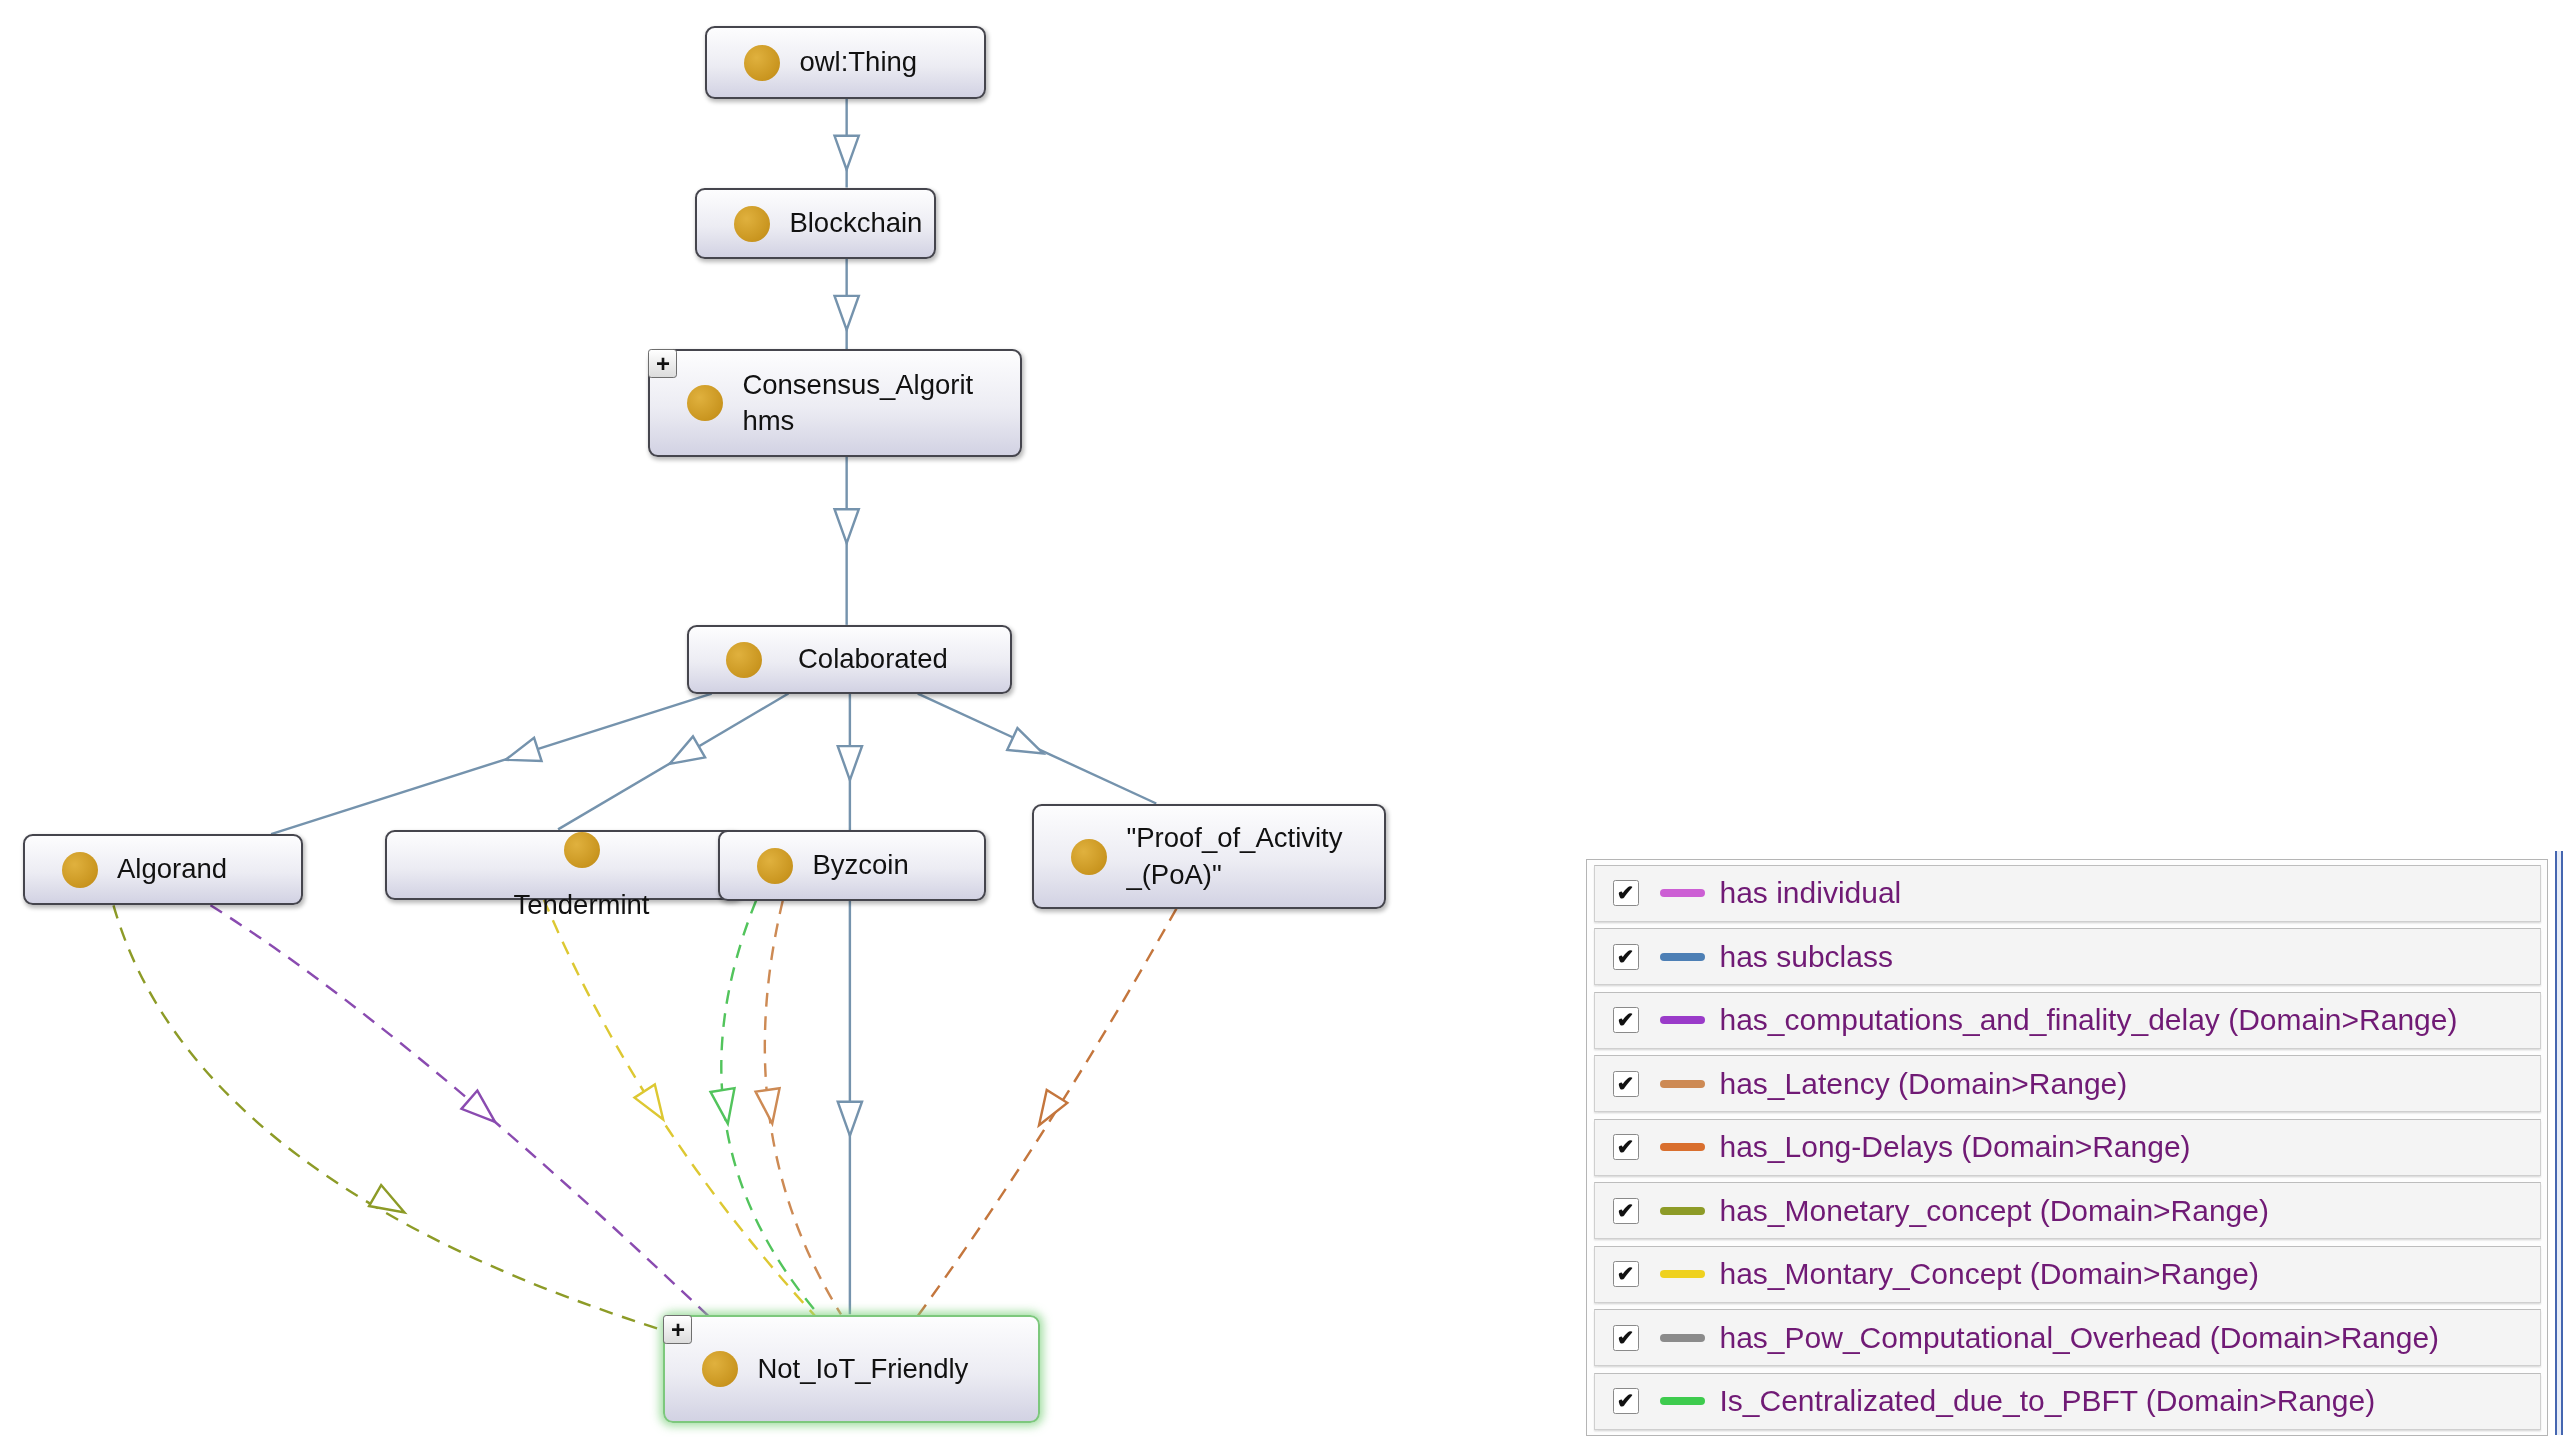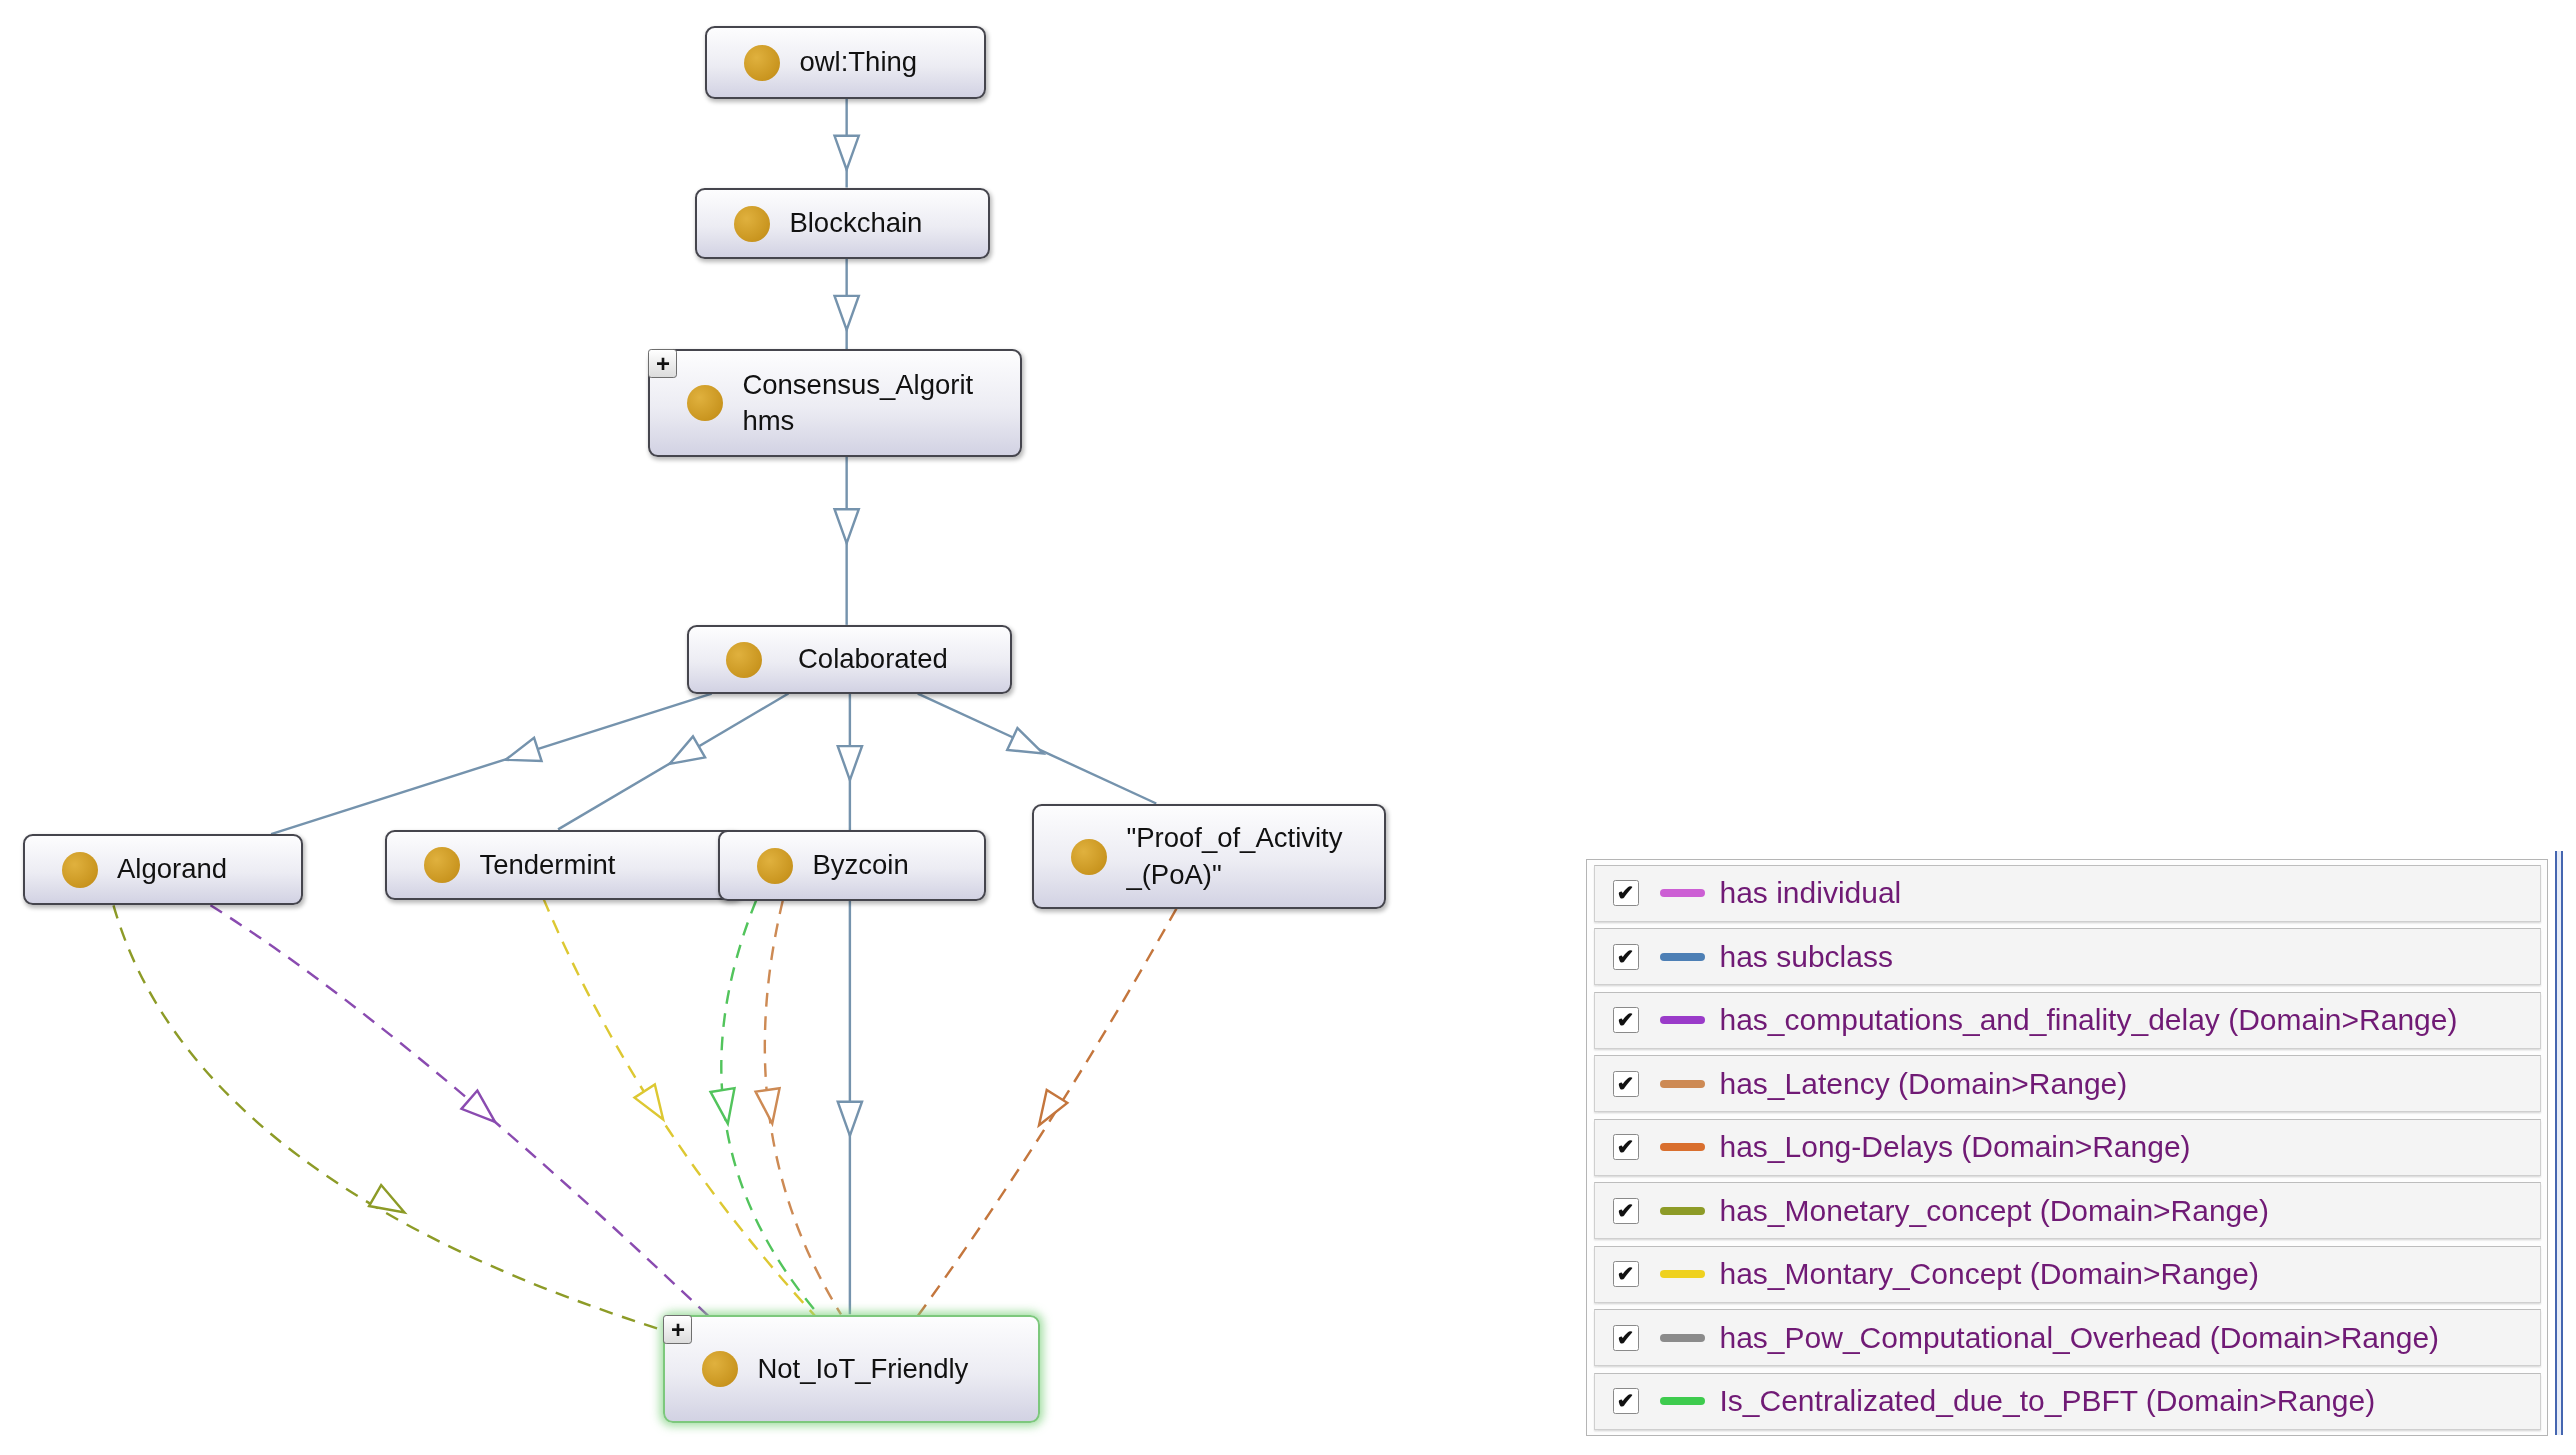--- a/index.html
+++ b/index.html
@@ -106,42 +106,42 @@
       <polygon points="0,0 -42,-15 -42,15" transform="translate(955,1390) rotate(82)" stroke="#cd8a54"></polygon>
       <polygon points="0,0 -42,-15 -42,15" transform="translate(1285,1392) rotate(122)" stroke="#c4763d"></polygon>
     </g>
   </svg>
 
   <div class="node" style="left:705px;top:26px;width:281px;height:73px;">
     <span class="class-dot"></span>
     <span class="node-label">owl:Thing</span>
   </div>
 
-  <div class="node" style="left:695px;top:188px;width:295px;height:71px;">
+  <div class="node" style="left:695px;top:188px;width:241px;height:71px;">
     <span class="class-dot"></span>
     <span class="node-label">Blockchain</span>
   </div>
 
   <div class="node" style="left:648px;top:349px;width:374px;height:108px;">
     <span class="expand-btn">+</span>
     <span class="class-dot"></span>
     <span class="node-label" style="width:239px;">Consensus_Algorithms</span>
   </div>
 
   <div class="node" style="left:687px;top:625px;width:325px;height:69px;gap:36px;">
     <span class="class-dot"></span>
     <span class="node-label">Colaborated</span>
   </div>
 
   <div class="node" style="left:22.6px;top:834px;width:280px;height:71px;align-items:center;">
     <span class="class-dot"></span>
     <span class="node-label">Algorand</span>
   </div>
 
-  <div class="node" style="left:385px;top:830px;width:356px;height:70px;">
+  <div class="node" style="left:385px;top:830px;width:356px;height:70px;flex-direction:column;">
     <span class="class-dot"></span>
     <span class="node-label">Tendermint</span>
   </div>
 
   <div class="node" style="left:718px;top:830px;width:268px;height:71px;">
     <span class="class-dot"></span>
     <span class="node-label">Byzcoin</span>
   </div>
 
   <div class="node" style="left:1032px;top:804px;width:354px;height:105px;">

